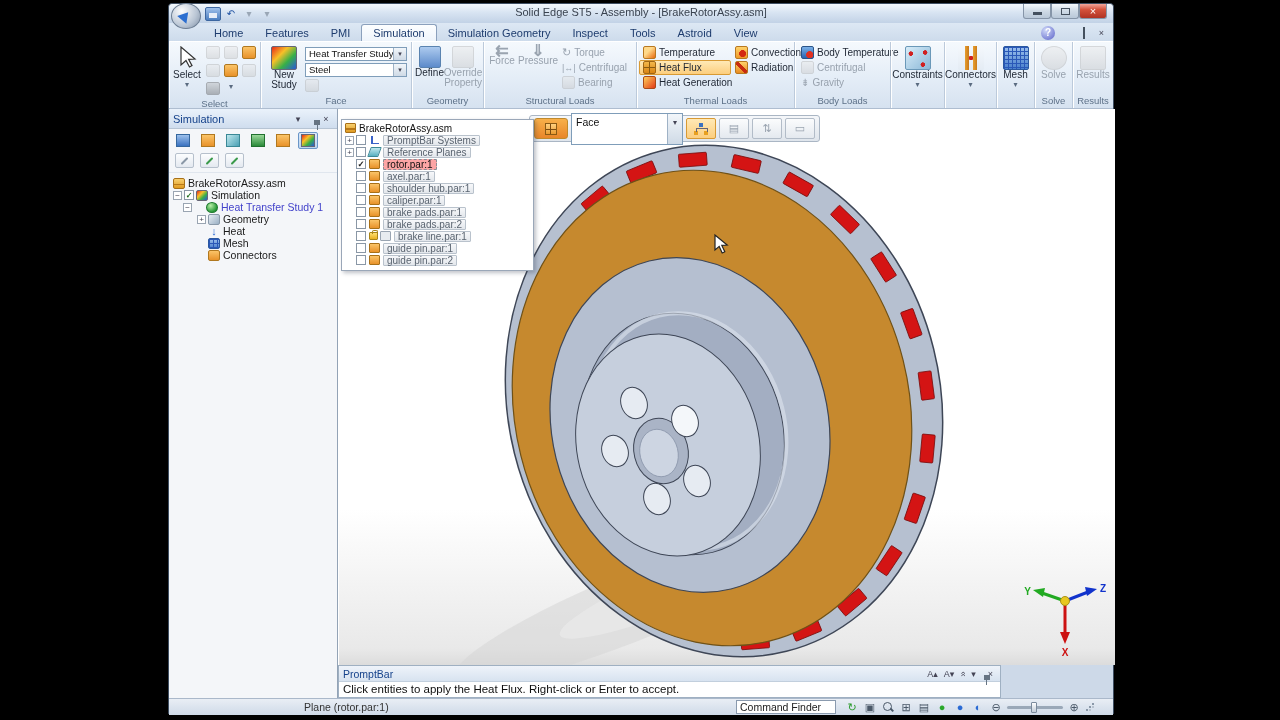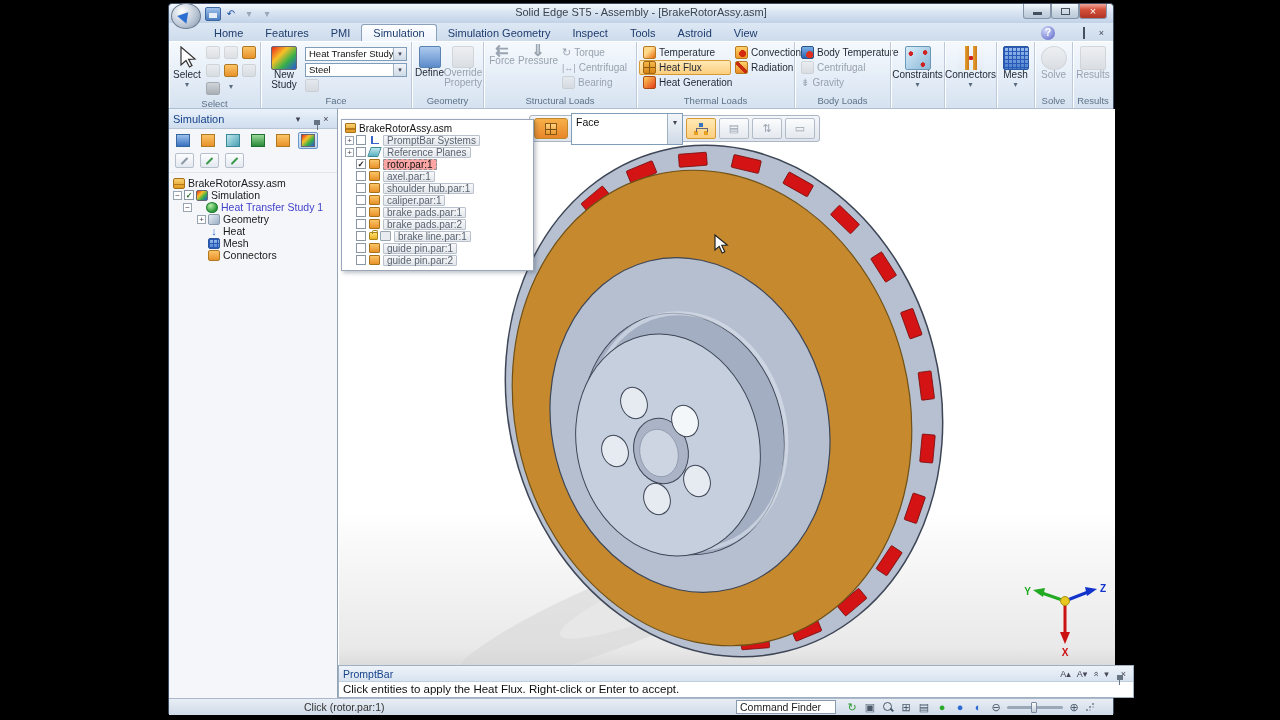--- a/index.html
+++ b/index.html
@@ -168,21 +168,21 @@
   .cmd-btn.activebtn { border:1px solid #d89a34; background:linear-gradient(#ffe9b6,#fcce7e); color:#445; }
   .orgchart { position:relative; width:14px; height:12px; }
   .orgchart i { position:absolute; width:4px; height:4px; background:#3a72c0; }
   .orgchart i:nth-child(2){ left:0; top:8px; background:#e8a020; }
   .orgchart i:nth-child(3){ left:10px; top:8px; background:#e8a020; }
   .orgchart i:nth-child(1){ left:5px; top:0; }
   .orgchart:after { content:""; position:absolute; left:2px; top:5px; width:10px; height:3px;
                     border:1px solid #667; border-bottom:none; }
 
   
-  .promptbar { position:absolute; left:169px; top:661px; width:796px; height:33px; border:1px solid #9fb0c2; background:#fff; }
+  .promptbar { position:absolute; left:169px; top:661px; width:663px; height:33px; border:1px solid #9fb0c2; background:#fff; }
   .pb-head { height:16px; background:linear-gradient(#eef3fa,#d8e3f0); border-bottom:1px solid #c2cfdd;
              display:flex; align-items:center; padding:0 4px; }
   .pb-title { flex:1; font-size:10.5px; color:#15428b; }
   .pb-btn { font-size:9px; color:#445; padding:0 3px; }
   .pb-body { height:16px; font-size:11.5px; color:#101010; padding:1px 0 0 4px; }
 
   
   .statusbar { position:absolute; left:0; top:694px; width:100%; height:17px;
                background:linear-gradient(#e9eef5,#cfdae8); border-top:1px solid #aab8ca;
                display:flex; align-items:center; font-size:10.5px; color:#333; }
@@ -691,21 +691,21 @@
       <span class="pb-btn">A▾</span>
       <span class="pb-btn" style="display:inline-block;transform:rotate(-90deg)">»</span>
       <span class="pb-btn">▾</span>
       <span class="pb-btn"><span class="pinic"></span></span>
       <span class="pb-btn">×</span>
     </div>
     <div class="pb-body">Click entities to apply the Heat Flux. Right-click or Enter to accept.</div>
   </div>
 
   <div class="statusbar">
-    <span class="sb-status">Click (rotor.par:1)</span>
+    <span class="sb-status">Plane (rotor.par:1)</span>
     <div class="sb-finder">Command Finder</div>
     <div class="sb-icons">
       <span class="sb-ic green">↻</span>
       <span class="sb-ic">▣</span>
       <span class="sb-ic mag"></span>
       <span class="sb-ic">⊞</span>
       <span class="sb-ic">▤</span>
       <span class="sb-ic dotg">●</span>
       <span class="sb-ic dotb">●</span>
       <span class="sb-ic dotb">◐</span>

